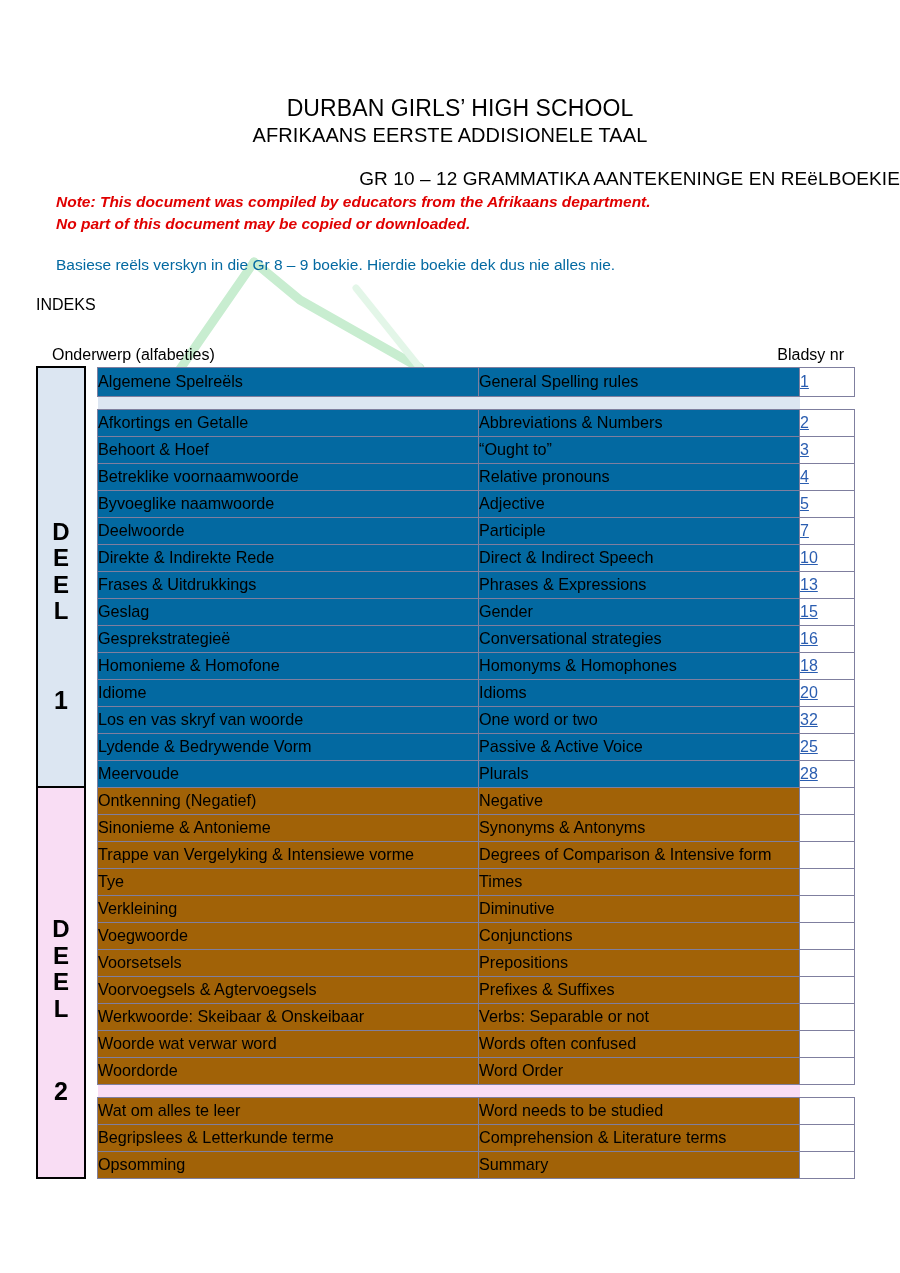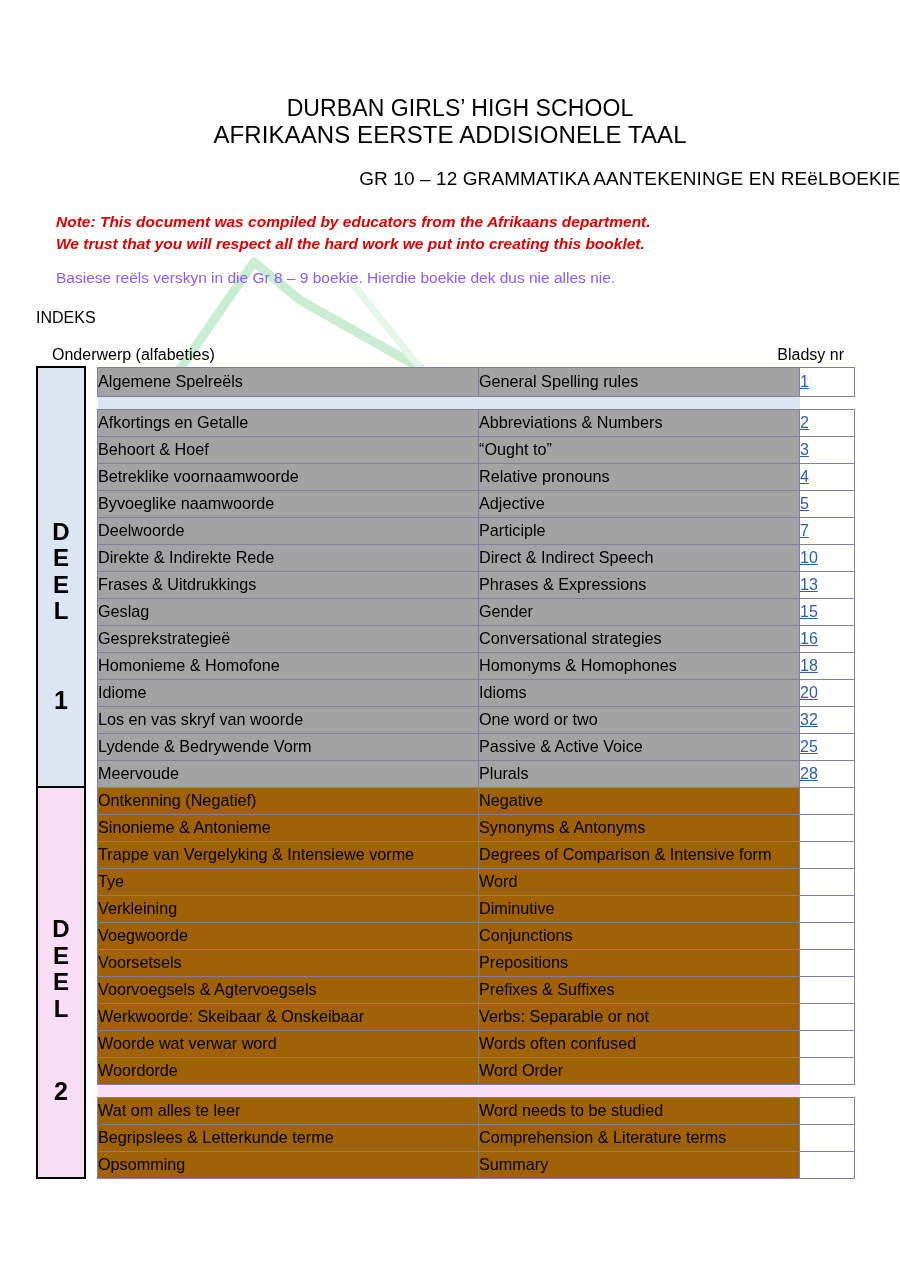--- a/index.html
+++ b/index.html
@@ -39,47 +39,46 @@
   .title-main {
     text-align: center;
     font-size: 23px;
     line-height: 30px;
     letter-spacing: 0.1px;
     margin-top: 93px;
     margin-left: 20px;
   }
   .title-sub {
     text-align: center;
-    font-size: 24px;
+    font-size: 20px;
     line-height: 24px;
     letter-spacing: 0.1px;
   }
   .title-third {
     text-align: right;
     font-size: 19px;
     line-height: 24px;
     margin-top: 20px;
     letter-spacing: 0.1px;
   }
 
   .note {
-    margin-top: 20px;
     margin-left: 56px;
     color: #e00000;
     font-weight: bold;
     font-style: italic;
     font-size: 15.5px;
     line-height: 21.5px;
   }
   .note div { white-space: nowrap; }
 
   .basiese {
-    margin-top: 14px;
+    margin-top: 21px;
     margin-left: 56px;
-    color: #8b5cf6;
+    color: #0369a1;
     font-size: 15.5px;
     line-height: 20px;
   }
 
   .indeks {
     margin-top: 20px;
     margin-left: 36px;
     font-size: 16px;
     line-height: 20px;
   }
@@ -149,21 +148,21 @@
   td.afr { width: 380px; }
   td.eng { width: 320px; }
   td.pg {
     width: 54px;
     border: 1px solid #7f7f9f;
     background: #ffffff;
     font-size: 16px;
     padding: 0 0 0 7px;
     height: 26px;
   }
-  tr.blue td.afr, tr.blue td.eng { background: #a3a3a3; }
+  tr.blue td.afr, tr.blue td.eng { background: #0369a1; }
   tr.pink td.afr, tr.pink td.eng { background: #a16207; }
 
   .pglink {
     color: #2a5db0;
     text-decoration: underline;
   }
 
   
   tr.spacer td.afr, tr.spacer td.eng {
     border: none;
@@ -187,21 +186,21 @@
     <path d="M 356 288 L 420 368" stroke="#e3f6e8" stroke-width="7" fill="none" stroke-linecap="round"></path>
   </svg>
 
   <div class="hdr">
     <div class="title-main">DURBAN GIRLS’ HIGH SCHOOL</div>
     <div class="title-sub">AFRIKAANS EERSTE ADDISIONELE TAAL</div>
     <div class="title-third">GR 10 – 12 GRAMMATIKA AANTEKENINGE EN REëLBOEKIE</div>
 
     <div class="note">
       <div>Note: This document was compiled by educators from the Afrikaans department.</div>
-      <div>We trust that you will respect all the hard work we put into creating this booklet.</div>
+      <div>No part of this document may be copied or downloaded.</div>
     </div>
 
     <div class="basiese">Basiese reëls verskyn in die Gr 8 – 9 boekie.  Hierdie boekie dek dus nie alles nie.</div>
 
     <div class="indeks">INDEKS</div>
   </div>
 
   <div class="colhead">
     <span class="left">Onderwerp (alfabeties)</span>
     <span class="right">Bladsy nr</span>
@@ -324,21 +323,21 @@
             <td class="eng">Synonyms &amp; Antonyms</td>
             <td class="pg"></td>
           </tr>
           <tr class="pink">
             <td class="afr">Trappe van Vergelyking &amp; Intensiewe vorme</td>
             <td class="eng">Degrees of Comparison &amp; Intensive form</td>
             <td class="pg"></td>
           </tr>
           <tr class="pink">
             <td class="afr">Tye</td>
-            <td class="eng">Word</td>
+            <td class="eng">Times</td>
             <td class="pg"></td>
           </tr>
           <tr class="pink">
             <td class="afr">Verkleining</td>
             <td class="eng">Diminutive</td>
             <td class="pg"></td>
           </tr>
           <tr class="pink">
             <td class="afr">Voegwoorde</td>
             <td class="eng">Conjunctions</td>

